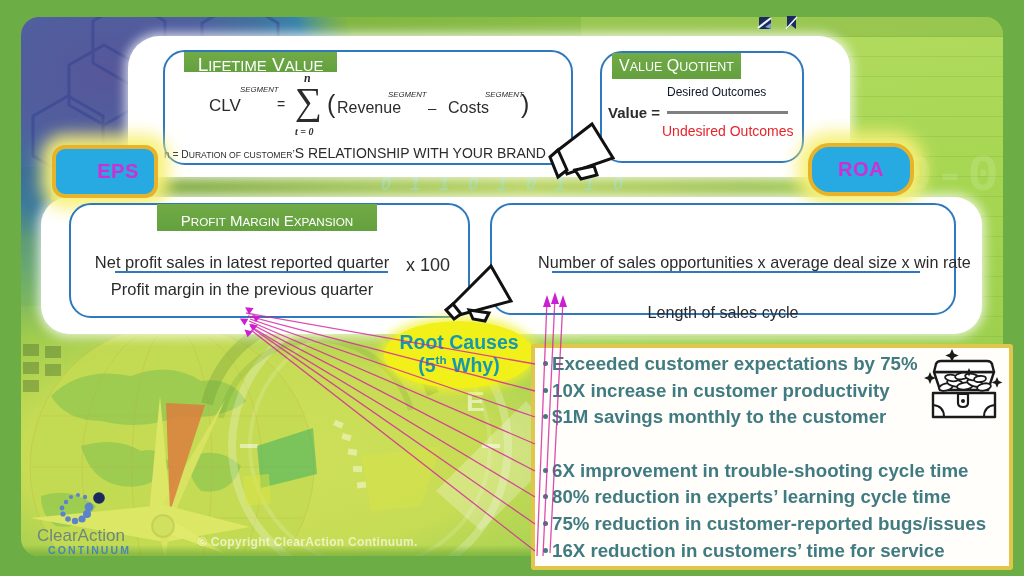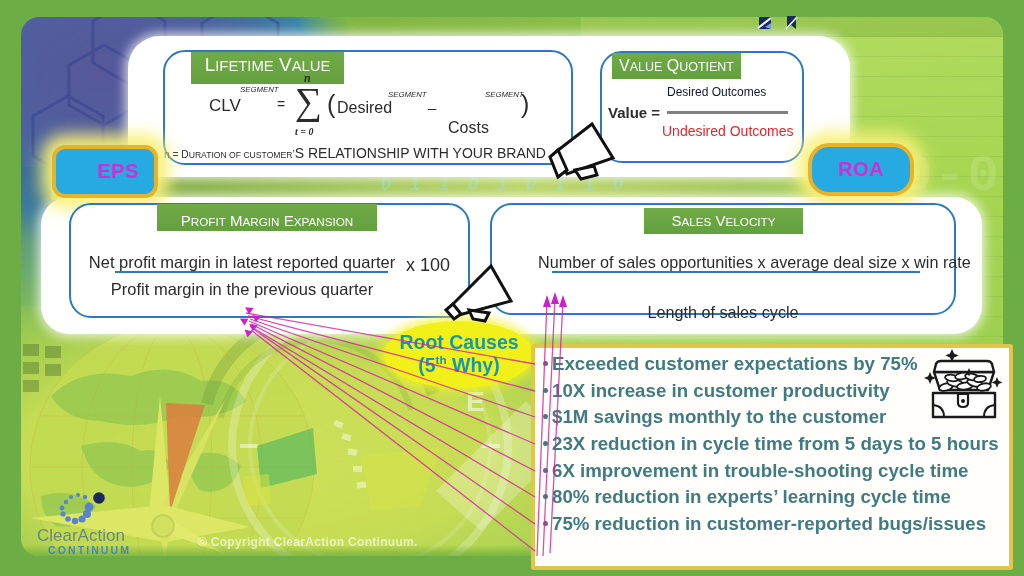--- a/index.html
+++ b/index.html
@@ -123,69 +123,68 @@
   <div style="position:absolute;left:0;top:0;width:982px;height:20px;background:linear-gradient(90deg,rgba(95,150,45,0) 0%,rgba(95,150,45,0) 28%,rgba(95,150,45,.38) 33%,rgba(95,150,45,.30) 60%,rgba(90,148,44,.28) 100%);"></div>
   <div class="bgmidband">
         <div class="digits">0 1 1 0 1 0 1 1 0</div>
       </div>
 </div>
 
 <div class="panel" id="ptop"></div>
 <div class="panel" id="pmid"></div>
 
 <div class="bluebox" style="left:163px;top:50px;width:410px;height:115px;"></div>
-<div class="ghead" style="left:191px;top:52px;width:153px;height:32px;font-size:19px;line-height:26px;">L<span class="sc">IFETIME</span> V<span class="sc">ALUE</span></div>
+<div class="ghead" style="left:184px;top:52px;width:153px;height:20px;font-size:19px;line-height:26px;">L<span class="sc">IFETIME</span> V<span class="sc">ALUE</span></div>
 <div class="t" style="left:209px;top:96px;font-size:17px;">CLV</div>
 <div class="t sup" style="left:240px;top:85px;font-size:7.8px;">SEGMENT</div>
 <div class="t" style="left:277px;top:96px;font-size:14px;">=</div>
 <div class="t" style="left:295px;top:79px;font-size:38px;font-family:'Liberation Serif',serif;">∑</div>
 <div class="t" style="left:304px;top:71px;font-size:12px;font-family:'Liberation Serif',serif;font-style:italic;font-weight:bold;">n</div>
 <div class="t" style="left:295px;top:126px;font-size:10px;font-family:'Liberation Serif',serif;font-style:italic;font-weight:bold;">t = 0</div>
 <div class="t" style="left:327px;top:90px;font-size:25px;font-weight:100;">(</div>
-<div class="t" style="left:337px;top:99px;font-size:16px;">Desired</div>
+<div class="t" style="left:337px;top:99px;font-size:16px;">Revenue</div>
 <div class="t sup" style="left:388px;top:90px;font-size:7.8px;">SEGMENT</div>
 <div class="t" style="left:428px;top:99px;font-size:15px;">–</div>
-<div class="t" style="left:448px;top:99px;font-size:16px;margin-top:20px;">Costs</div>
+<div class="t" style="left:448px;top:99px;font-size:16px;">Costs</div>
 <div class="t sup" style="left:485px;top:90px;font-size:7.8px;">SEGMENT</div>
 <div class="t" style="left:521px;top:90px;font-size:25px;font-weight:100;">)</div>
 <div class="t" style="left:150px;top:145px;width:410px;text-align:center;font-size:10.2px;">n = D<span style="font-size:8.6px">URATION OF CUSTOMER</span>’<span style="font-size:14px">S RELATIONSHIP WITH YOUR BRAND</span></div>
 
 <div class="bluebox" style="left:600px;top:51px;width:204px;height:112px;"></div>
 <div class="ghead" style="left:612px;top:53px;width:129px;height:26px;font-size:16px;line-height:26px;">V<span class="sc">ALUE</span> Q<span class="sc">UOTIENT</span></div>
 <div class="t" style="left:608px;top:104px;font-size:15px;font-weight:bold;">Value =</div>
 <div class="t" style="left:667px;top:85px;width:121px;text-align:left;font-size:12px;color:#0f172a;">Desired Outcomes</div>
 <div style="position:absolute;left:667px;top:111px;width:121px;height:3px;background:#7f7f7f;"></div>
 <div class="t" style="left:662px;top:123px;width:130px;text-align:center;font-size:14px;color:#e8242b;">Undesired Outcomes</div>
 
 <div class="badge" style="left:52px;top:145px;padding-left:26px;">EPS</div>
 <div class="badge" style="left:808px;top:143px;border-radius:21px;">ROA</div>
 
 <div class="bluebox" style="left:69px;top:203px;width:401px;height:115px;"></div>
 <div class="ghead" style="left:157px;top:204px;width:220px;height:27px;font-size:15px;line-height:33px;">P<span class="sc">ROFIT</span> M<span class="sc">ARGIN</span> E<span class="sc">XPANSION</span></div>
-<div class="t" style="left:77px;top:253px;width:330px;text-align:center;font-size:16.5px;">Net profit margin in latest reported quarter</div>
+<div class="t" style="left:77px;top:253px;width:330px;text-align:center;font-size:16.5px;">Net profit sales in latest reported quarter</div>
 <div style="position:absolute;left:115px;top:271px;width:273px;height:2px;background:#2e79bd;"></div>
 <div class="t" style="left:406px;top:255px;font-size:18px;">x 100</div>
 <div class="t" style="left:77px;top:280px;width:330px;text-align:center;font-size:16.5px;">Profit margin in the previous quarter</div>
 
 <div class="bluebox" style="left:490px;top:203px;width:466px;height:112px;"></div>
-<div class="ghead" style="left:644px;top:208px;width:159px;height:26px;font-size:15px;line-height:26px;">S<span class="sc">ALES</span> V<span class="sc">ELOCITY</span></div>
 <div class="t" style="left:490px;top:253px;width:466px;text-align:center;font-size:16.2px;padding-left:48px;">Number of sales opportunities x average deal size x win rate</div>
 <div style="position:absolute;left:552px;top:271px;width:368px;height:2px;background:#2e79bd;"></div>
 <div class="t" style="left:490px;top:279px;width:466px;text-align:center;font-size:16.2px;margin-top:24px;">Length of sales cycle</div>
 
 <div id="rootc">Root Causes<br>(5<sup style="font-size:.6em">th</sup> Why)</div>
 
 <div id="listp">
   <div class="li" style="top:5px;"><span class="b"></span>Exceeded customer expectations by 75%</div>
   <div class="li" style="top:32px;"><span class="b"></span>10X increase in customer productivity</div>
   <div class="li" style="top:58px;"><span class="b"></span>$1M savings monthly to the customer</div>
-  <div class="li" style="top:85px;"><span class="b"></span>23X reduction in cycle time from 5 days to 5 hours</div>
   <div class="li" style="top:112px;"><span class="b"></span>6X improvement in trouble-shooting cycle time</div>
   <div class="li" style="top:138px;"><span class="b"></span>80% reduction in experts’ learning cycle time</div>
   <div class="li" style="top:165px;"><span class="b"></span>75% reduction in customer-reported bugs/issues</div>
+  <div class="li" style="top:192px;"><span class="b"></span>16X reduction in customers’ time for service</div>
 </div>
 
 <svg width="1024" height="576" style="left:0;top:0;pointer-events:none;" viewBox="0 0 1024 576">
   <g stroke="#d4219e" stroke-width="1.3" opacity=".8">
     <line x1="246" y1="313" x2="535" y2="364"></line>
     <line x1="248" y1="316" x2="535" y2="391"></line>
     <line x1="250" y1="319" x2="535" y2="417"></line>
     <line x1="249" y1="321" x2="535" y2="444"></line>
     <line x1="251" y1="324" x2="535" y2="471"></line>
     <line x1="250" y1="326" x2="535" y2="497"></line>

